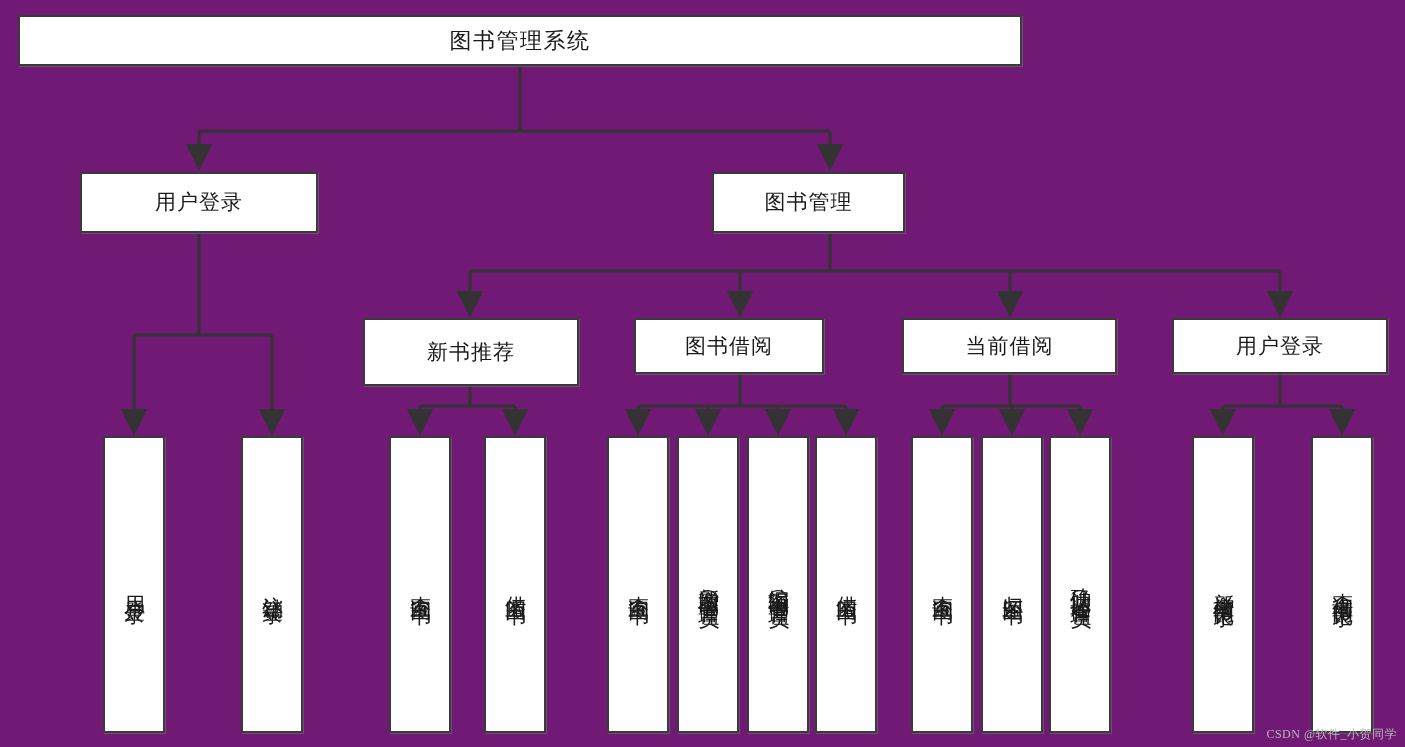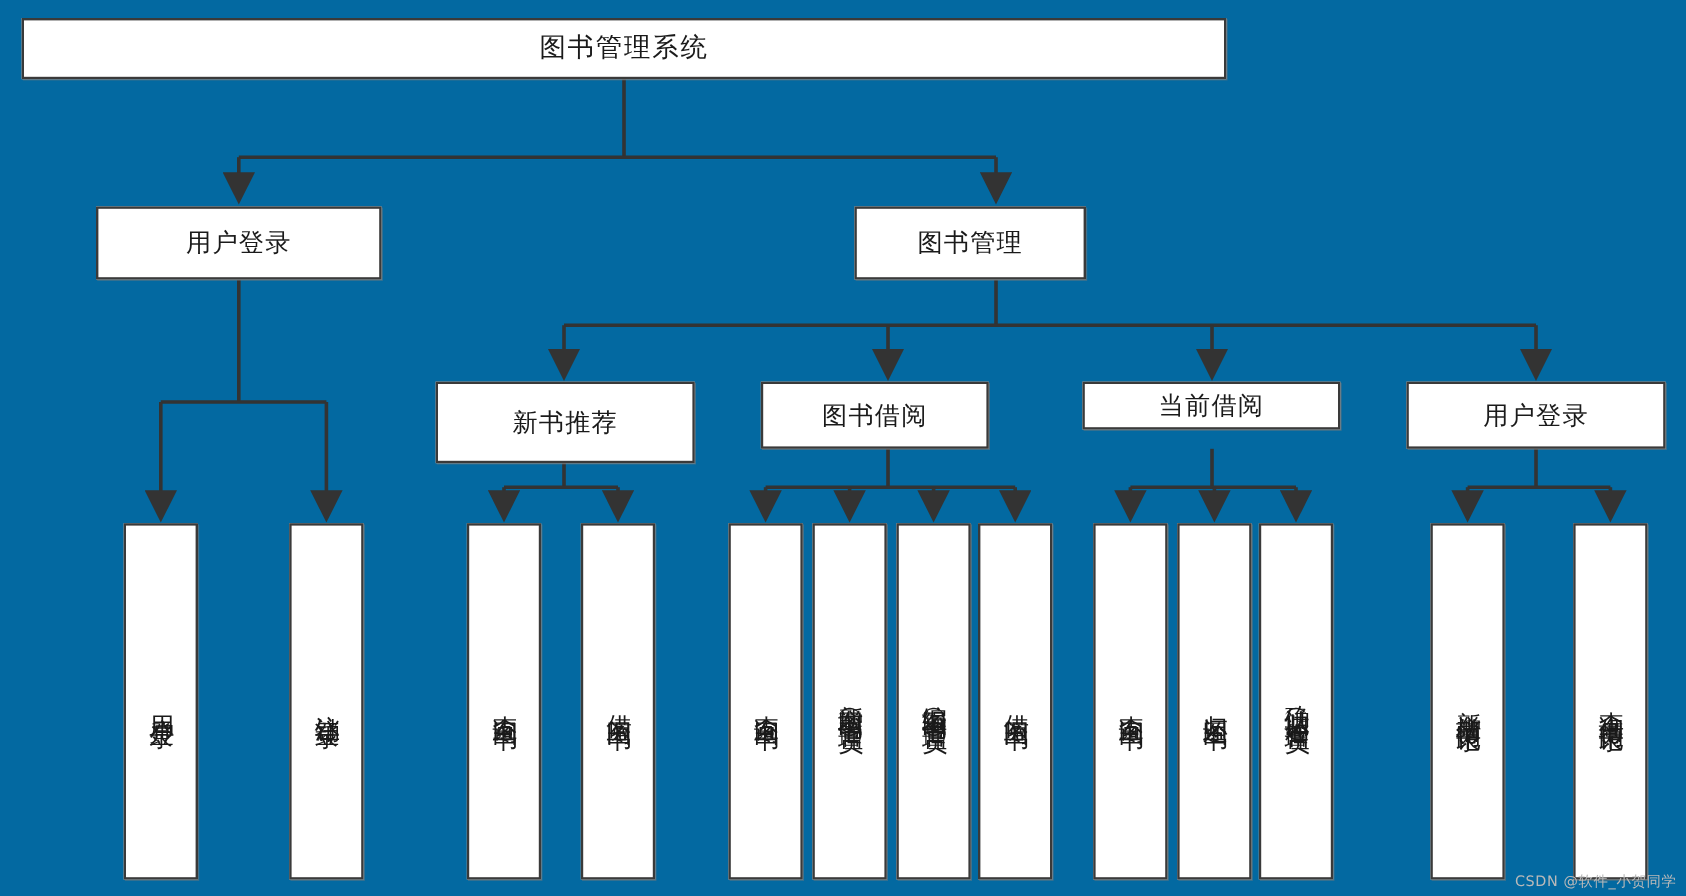--- a/index.html
+++ b/index.html
@@ -8,22 +8,23 @@
     padding: 0;
     background: #ffffff;
   }
   body {
     font-family: "DejaVu Sans", "Liberation Sans", sans-serif;
   }
   #canvas {
     position: relative;
     width: 1405px;
     height: 747px;
-    background: #0369a1;
+    background: #701a75;
     overflow: hidden;
+    font-family: Liberation Serif, serif;
   }
   
   #wires {
     position: absolute;
     left: 0;
     top: 0;
     width: 1405px;
     height: 747px;
   }
   .node {
@@ -143,21 +144,21 @@
   <div class="node horiz" style="left:712px; top:172px; width:193px; height:61px;">
     <span class="node-label">图书管理</span>
   </div>
 
   <div class="node horiz" style="left:363px; top:318px; width:216px; height:68px;">
     <span class="node-label">新书推荐</span>
   </div>
   <div class="node horiz" style="left:634px; top:318px; width:190px; height:56px;">
     <span class="node-label">图书借阅</span>
   </div>
-  <div class="node horiz" style="left:902px; top:318px; width:215px; height:40px;">
+  <div class="node horiz" style="left:902px; top:318px; width:215px; height:56px;">
     <span class="node-label">当前借阅</span>
   </div>
   <div class="node horiz" style="left:1172px; top:318px; width:216px; height:56px;">
     <span class="node-label">用户登录</span>
   </div>
 
   <div class="node vert" style="left:103px; top:436px; width:62px; height:297px;">
     <span class="node-label">用户登录</span>
   </div>
   <div class="node vert" style="left:241px; top:436px; width:62px; height:297px;">

